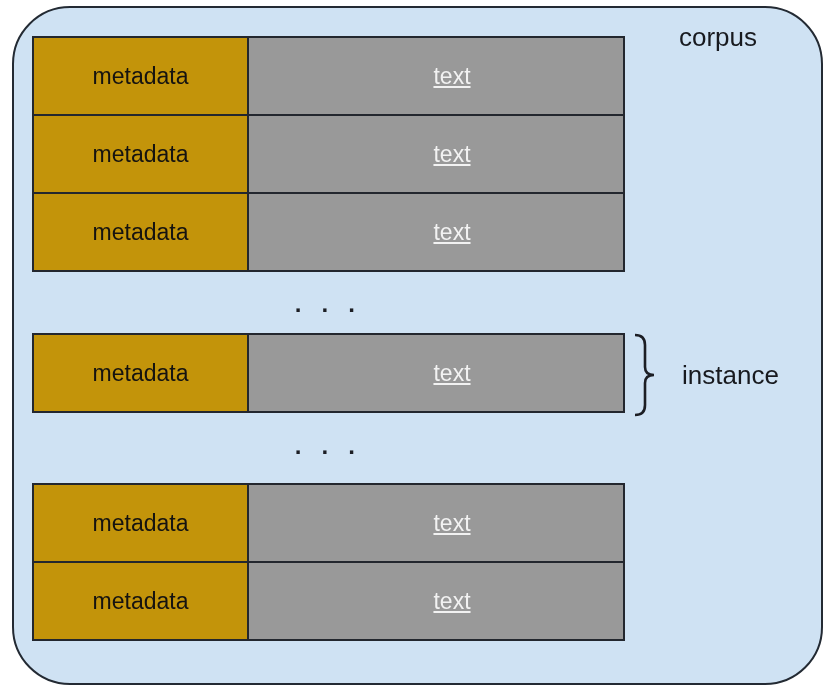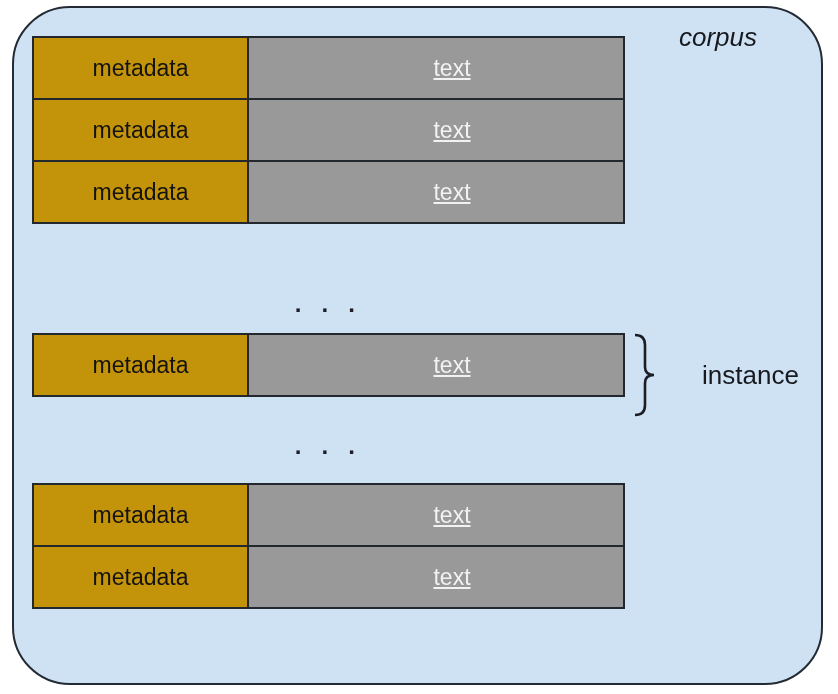--- a/index.html
+++ b/index.html
@@ -27,35 +27,34 @@
     box-sizing:border-box;
     background:var(--corpus-fill);
     border:2.5px solid var(--corpus-border);
     border-radius:58px;
   }
   .corpus-label{
     position:absolute;
     left:679px;top:22px;
     font-size:26px;
     color:var(--label-text);
-    font-style:italic;
   }
   .rows-area{
     position:absolute;
     left:32px;top:36px;
     width:593px;
   }
   .row-group{position:absolute;left:0;width:593px;}
   .group-top{top:0;}
   .group-middle{top:297px;}
   .group-bottom{top:447px;}
   .row{
     display:flex;
     box-sizing:border-box;
-    height:64px;
+    height:80px;
     width:593px;
     border:2px solid var(--row-border);
     background:var(--text-fill);
     gap:32px;
   }
   .row + .row{margin-top:-2px;}
   .cell{
     display:flex;align-items:center;justify-content:center;
     box-sizing:border-box;
     font-size:23px;
@@ -82,21 +81,21 @@
     color:#1c1e24;
   }
   .ellipsis-1{top:260px;}
   .ellipsis-2{top:402px;}
   .brace{
     position:absolute;
     left:631px;top:333px;
   }
   .instance-label{
     position:absolute;
-    left:702px;top:333px;
+    left:682px;top:333px;
     height:84px;
     display:flex;align-items:center;
     font-size:26px;
     color:var(--label-text);
   }
 </style>
 </head>
 <body>
 
 <div class="stage">

